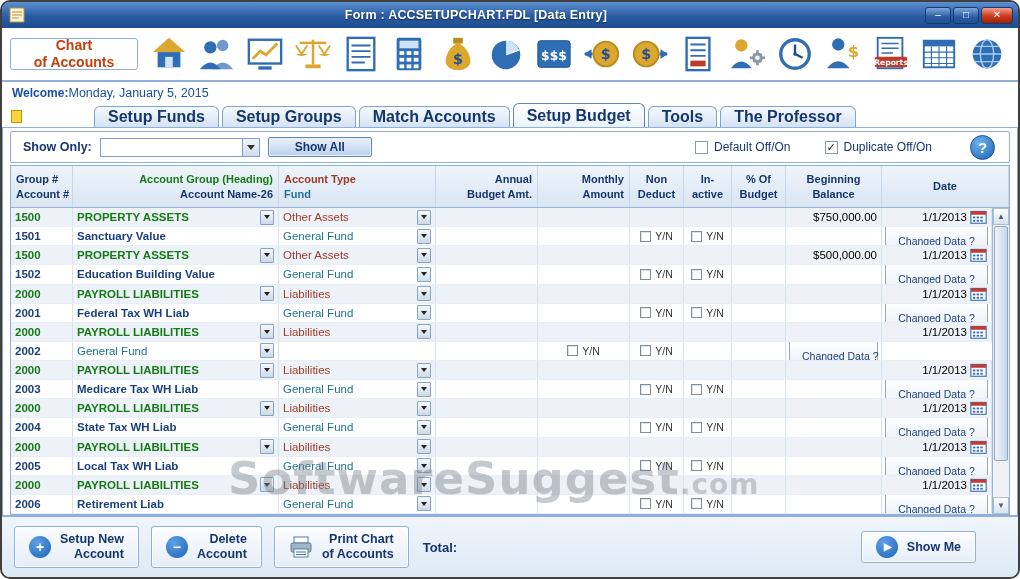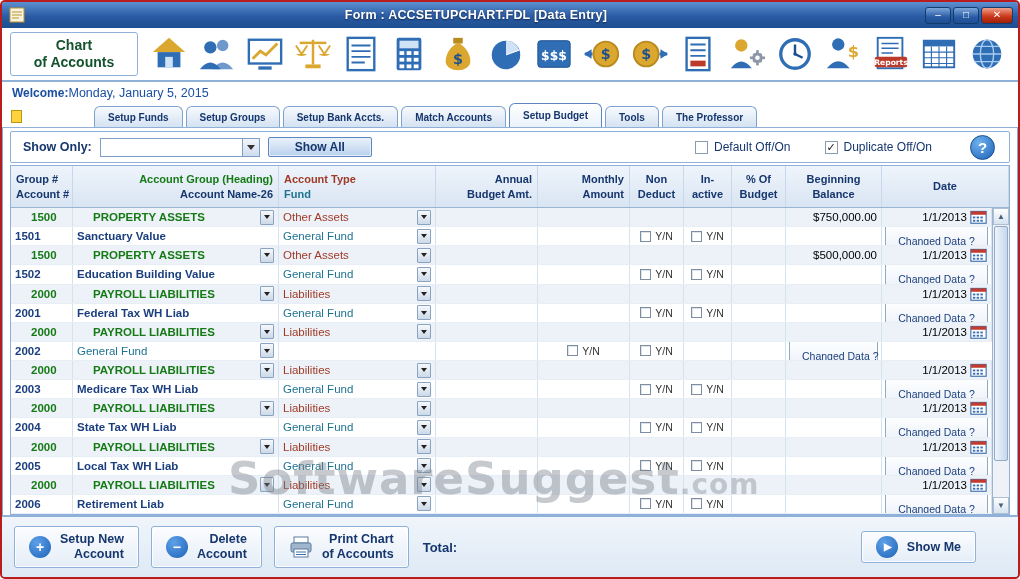--- a/index.html
+++ b/index.html
@@ -1,60 +1,60 @@
 <!DOCTYPE html>
 <html><head>
 <meta charset="utf-8">
 <style>
   * { margin:0; padding:0; box-sizing:border-box; }
   html,body { width:1020px; height:579px; overflow:hidden; background:#fff;
               font-family:"Liberation Sans", sans-serif; }
-  .window { position:relative; width:1020px; height:579px; border:2px solid #b91c1c;
-            border-radius:5px; overflow:hidden; display:flex; flex-direction:column;
+  .window { position:relative; width:1020px; height:579px; border:2px solid #404040;
+            border-radius:10px; overflow:hidden; display:flex; flex-direction:column;
             background:#fff; box-shadow: inset 0 0 0 1px #7fa7d9; }
 
   
   .titlebar { flex:0 0 26px; display:flex; align-items:center; padding:0 5px;
               background:linear-gradient(#5d90d0,#2a5ba4 55%,#1d4e8f); color:#fff; }
   .title-icon { width:18px; height:18px; display:flex; align-items:center; margin-left:2px; }
   .title { flex:1; text-align:center; font-size:12.5px; font-weight:bold;
            text-shadow:0 1px 2px rgba(0,0,0,.55); letter-spacing:.2px; }
   .win-btns { display:flex; gap:2px; }
   .win-btn { width:26px; height:17px; border:1px solid #123c6e; border-radius:3px;
              display:flex; align-items:center; justify-content:center; color:#fff;
              font-size:10px; line-height:1; background:linear-gradient(#7da7da,#2a5ba4 60%,#1f4f92);
              cursor:default; }
   .win-btn.close { width:32px; background:linear-gradient(#f0a18c,#cc3a1c 55%,#9c1f05); }
 
   
   .topbar { flex:0 0 54px; display:flex; align-items:center; gap:8px; padding:3px 8px 3px 8px;
             background:#fff; border-bottom:2px solid #8fb0d8; }
-  .app-label { width:128px; height:44px; border:1px solid #8fb0d8; border-radius:3px;
+  .app-label { width:128px; height:32px; border:1px solid #8fb0d8; border-radius:3px;
                display:flex; flex-direction:column; align-items:center; justify-content:center;
-               color:#14532d; font-weight:bold; font-size:14px; line-height:1.2; }
+               color:#c2410c; font-weight:bold; font-size:14px; line-height:1.2; }
   .icon-strip { flex:1; display:flex; align-items:center; justify-content:space-between; height:46px; }
   .tool-icon { width:45px; height:44px; display:flex; align-items:center; justify-content:center; cursor:pointer; }
   .tool-icon svg { width:38px; height:38px; }
 
   
   .welcome-row { flex:0 0 21px; display:flex; align-items:center; padding:0 10px;
                  background:#fff; font-size:12px; color:#1b4fa0; }
   .welcome-label { font-weight:bold; }
   .tagline { flex:1; text-align:center; font-style:italic; font-weight:bold;
              color:#44699d; font-size:13px; }
   .date-label { color:#1b4fa0; font-size:12.5px; }
 
   
   .tabs-row { flex:0 0 24px; position:relative; background:#fff; border-bottom:1px solid #8fb0d8;
               padding-left:92px; display:flex; align-items:flex-end; gap:3px; }
   .yellow-chip { position:absolute; left:9px; bottom:4px; width:11px; height:13px;
                  background:#ffd23e; border:1px solid #b89a10; }
   .tab { height:21px; padding:0 13px; border:1px solid #7fa3cf; border-bottom:none;
          border-radius:6px 6px 0 0; background:linear-gradient(#f7fafd,#d4e2f2);
-         color:#16366e; font-size:10px; font-weight:bold; display:flex; align-items:center;
+         color:#16366e; font-size:16px; font-weight:bold; display:flex; align-items:center;
          cursor:pointer; white-space:nowrap; }
   .tab.active { height:24px; background:linear-gradient(#ffffff,#e9f2fb);
                 border-color:#5c86bd; z-index:2; }
 
   
   .filter-row { flex:0 0 32px; margin:3px 8px 2px; border:1px solid #8fb0d8; border-radius:2px;
                 background:#fff; display:flex; align-items:center; padding:0 12px; }
   .f-label { color:#16366e; font-weight:bold; font-size:12.5px; margin-right:8px; }
   .combo { width:160px; height:19px; border:1px solid #7f9fc6; background:#fff; display:flex; }
   .combo input { flex:1; border:none; outline:none; font-size:11px; padding:0 3px; min-width:0; }
@@ -96,21 +96,21 @@
   .trow { flex:1; display:grid; grid-template-columns:var(--cols); min-height:0;
           border-bottom:1px solid #e8eef6; }
   .trow.group { background:#edf2f8; }
   .trow.account { background:#fff; }
   .td { border-right:1px solid #d5e2f0; display:flex; align-items:center; padding:0 4px;
         font-size:11.5px; overflow:hidden; white-space:nowrap; min-width:0; }
   .td.right { justify-content:flex-end; gap:3px; }
   .td.yn { justify-content:center; gap:4px; }
   .td.btncell { padding:1px 3px; }
   .ell { flex:1; overflow:hidden; text-overflow:ellipsis; }
-  .t-green { color:#157a15; font-weight:bold;margin-left:16px; }
+  .t-green { color:#157a15; font-weight:bold; }
   .t-navy { color:#1b3f7e; font-weight:bold; }
   .t-maroon { color:#9e3a26; }
   .t-teal { color:#1f7392; }
   .t-black { color:#000; }
   .t-gray { color:#333; font-size:10.5px; }
   .dd { flex:0 0 14px; height:15px; margin-left:2px; background:linear-gradient(#f6f9fc,#ccd9e8);
         border:1px solid #8aa3c0; border-radius:1px; display:flex; align-items:center;
         justify-content:center; cursor:pointer; }
   .dd::after { content:""; width:0; height:0; border:3px solid transparent; border-top:4px solid #222;
                margin-top:3px; }
@@ -359,21 +359,20 @@
   <div class="welcome-row">
     <span class="welcome-label">Welcome:</span>
     <span class="date-label">Monday, January 5, 2015</span>
   </div>
 
   <div class="tabs-row">
     <span class="yellow-chip"></span>
     <div id="tabs" style="display:flex;align-items:flex-end;gap:3px;">
         <div class="tab">Setup Funds</div>
         <div class="tab">Setup Groups</div>
-        <div class="tab">Setup Bank Accts.</div>
         <div class="tab">Match Accounts</div>
         <div class="tab active">Setup Budget</div>
         <div class="tab">Tools</div>
         <div class="tab">The Professor</div>
       </div>
   </div>
 
   <div class="filter-row">
     <span class="f-label">Show Only:</span>
     <div class="combo">

